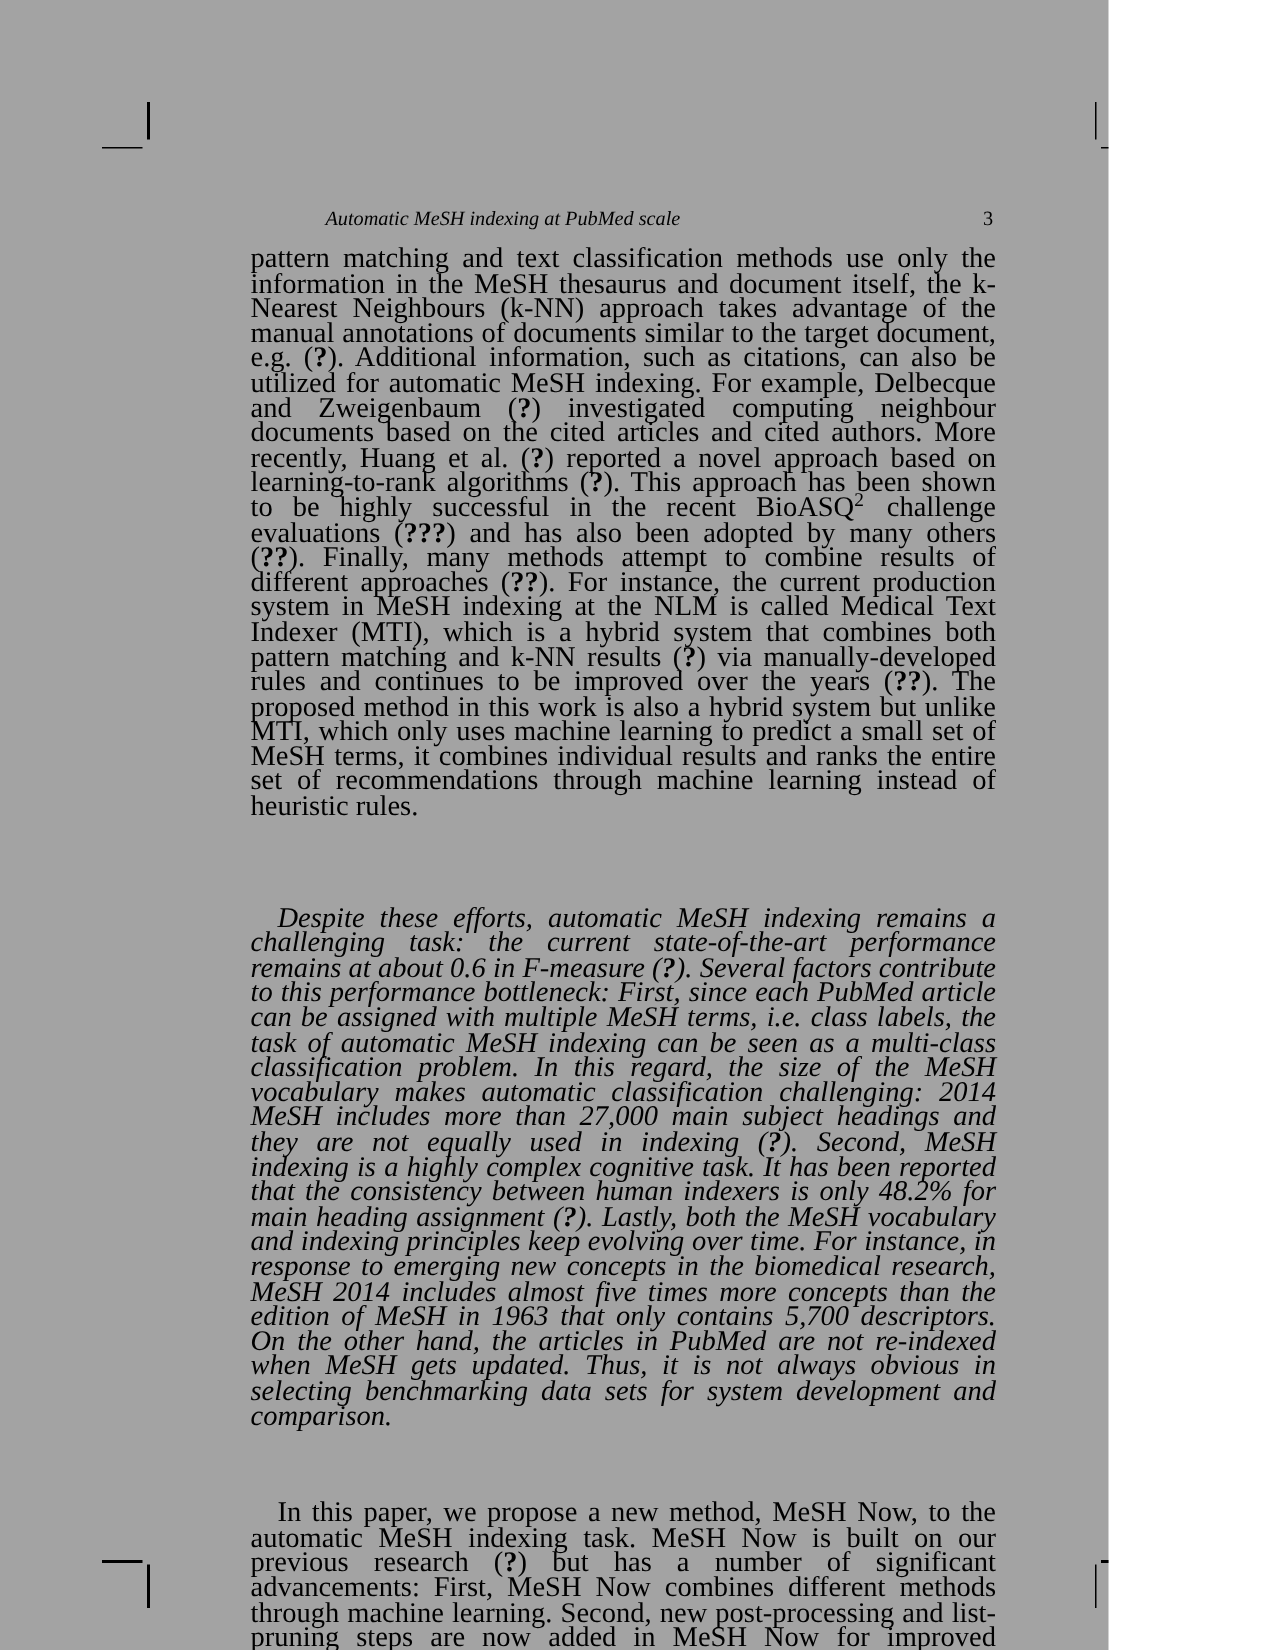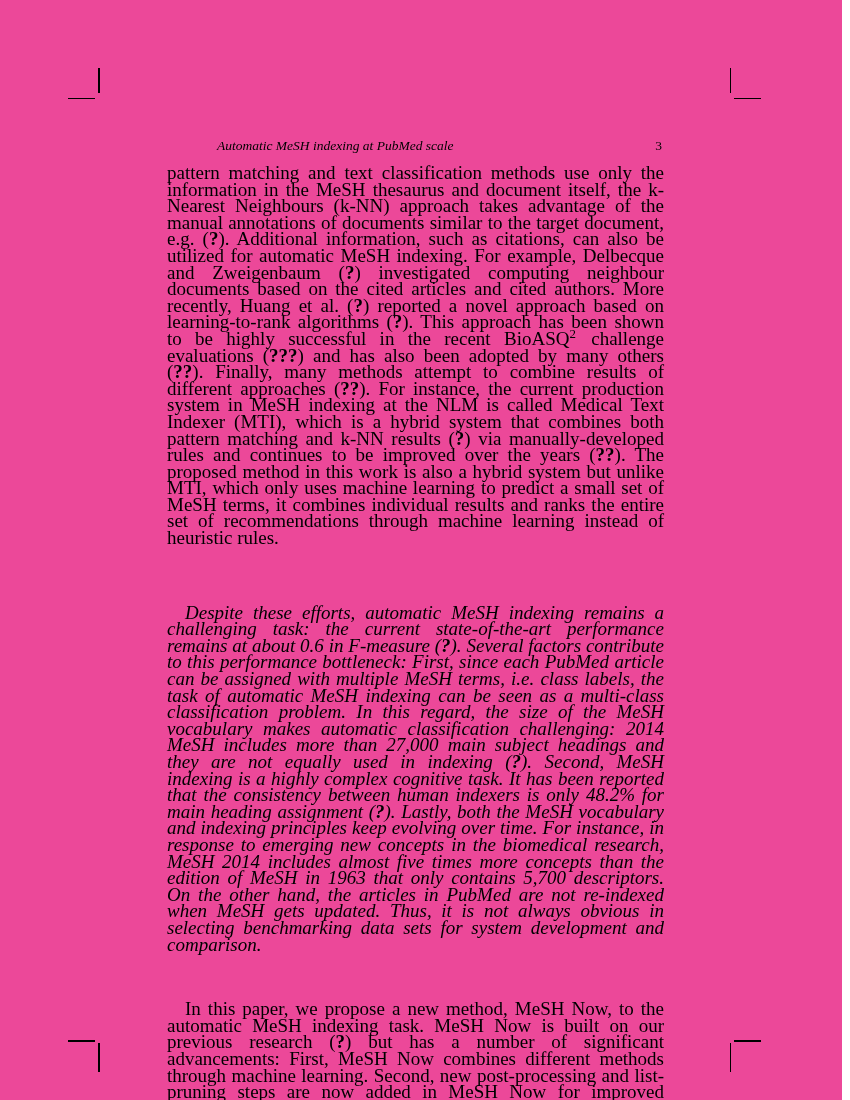--- a/index.html
+++ b/index.html
@@ -2,23 +2,23 @@
 <html><head>
 <meta charset="utf-8">
 <style>
   html, body {
     margin: 0;
     padding: 0;
     background: #ffffff;
   }
   .sheet {
     position: relative;
-    width: 842px;
+    width: 739px;
     height: 1100px;
-    background: #ec4899;
+    background: #a3a3a3;
     overflow: hidden;
     font-family: "Liberation Serif", serif;
     color: #000000;
   }
   
   .crop {
     position: absolute;
     background: #000000;
   }
   .crop.v { width: 1.5px; height: 26px; }

